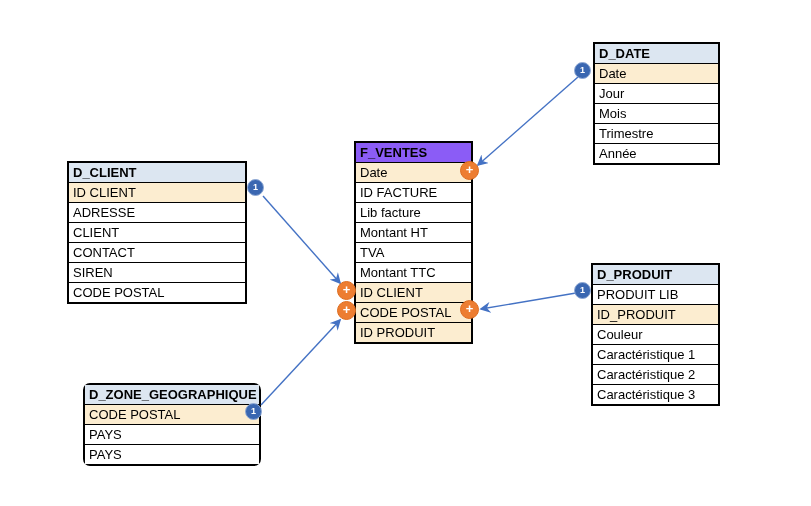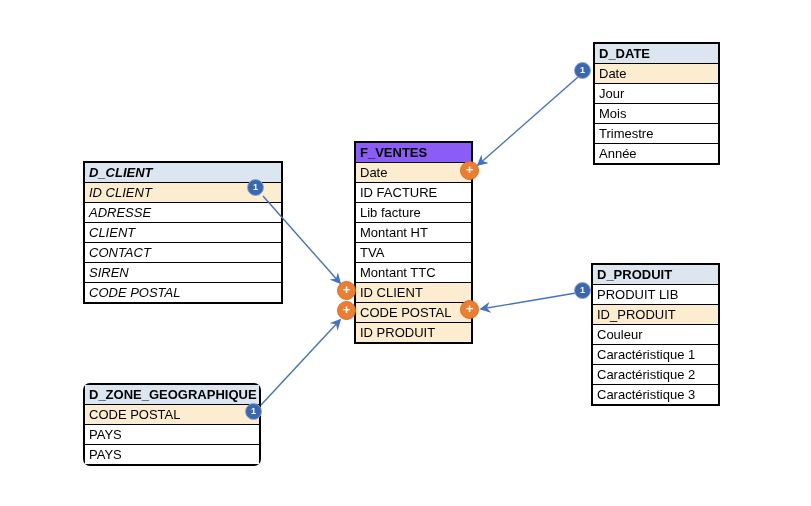--- a/index.html
+++ b/index.html
@@ -51,21 +51,21 @@
 
   <div class="tbl" style="left:593px;top:42px;width:127px;">
     <div class="row hdr hdr-blue">D_DATE</div>
     <div class="row key">Date</div>
     <div class="row">Jour</div>
     <div class="row">Mois</div>
     <div class="row">Trimestre</div>
     <div class="row">Année</div>
   </div>
 
-  <div class="tbl" style="left:83px;top:161px;width:200px;font-style:italic;">
+  <div class="tbl" style="left:67px;top:161px;width:180px;">
     <div class="row hdr hdr-blue">D_CLIENT</div>
     <div class="row key">ID CLIENT</div>
     <div class="row">ADRESSE</div>
     <div class="row">CLIENT</div>
     <div class="row">CONTACT</div>
     <div class="row">SIREN</div>
     <div class="row">CODE POSTAL</div>
   </div>
 
   <div class="tbl" style="left:354px;top:141px;width:119px;">

